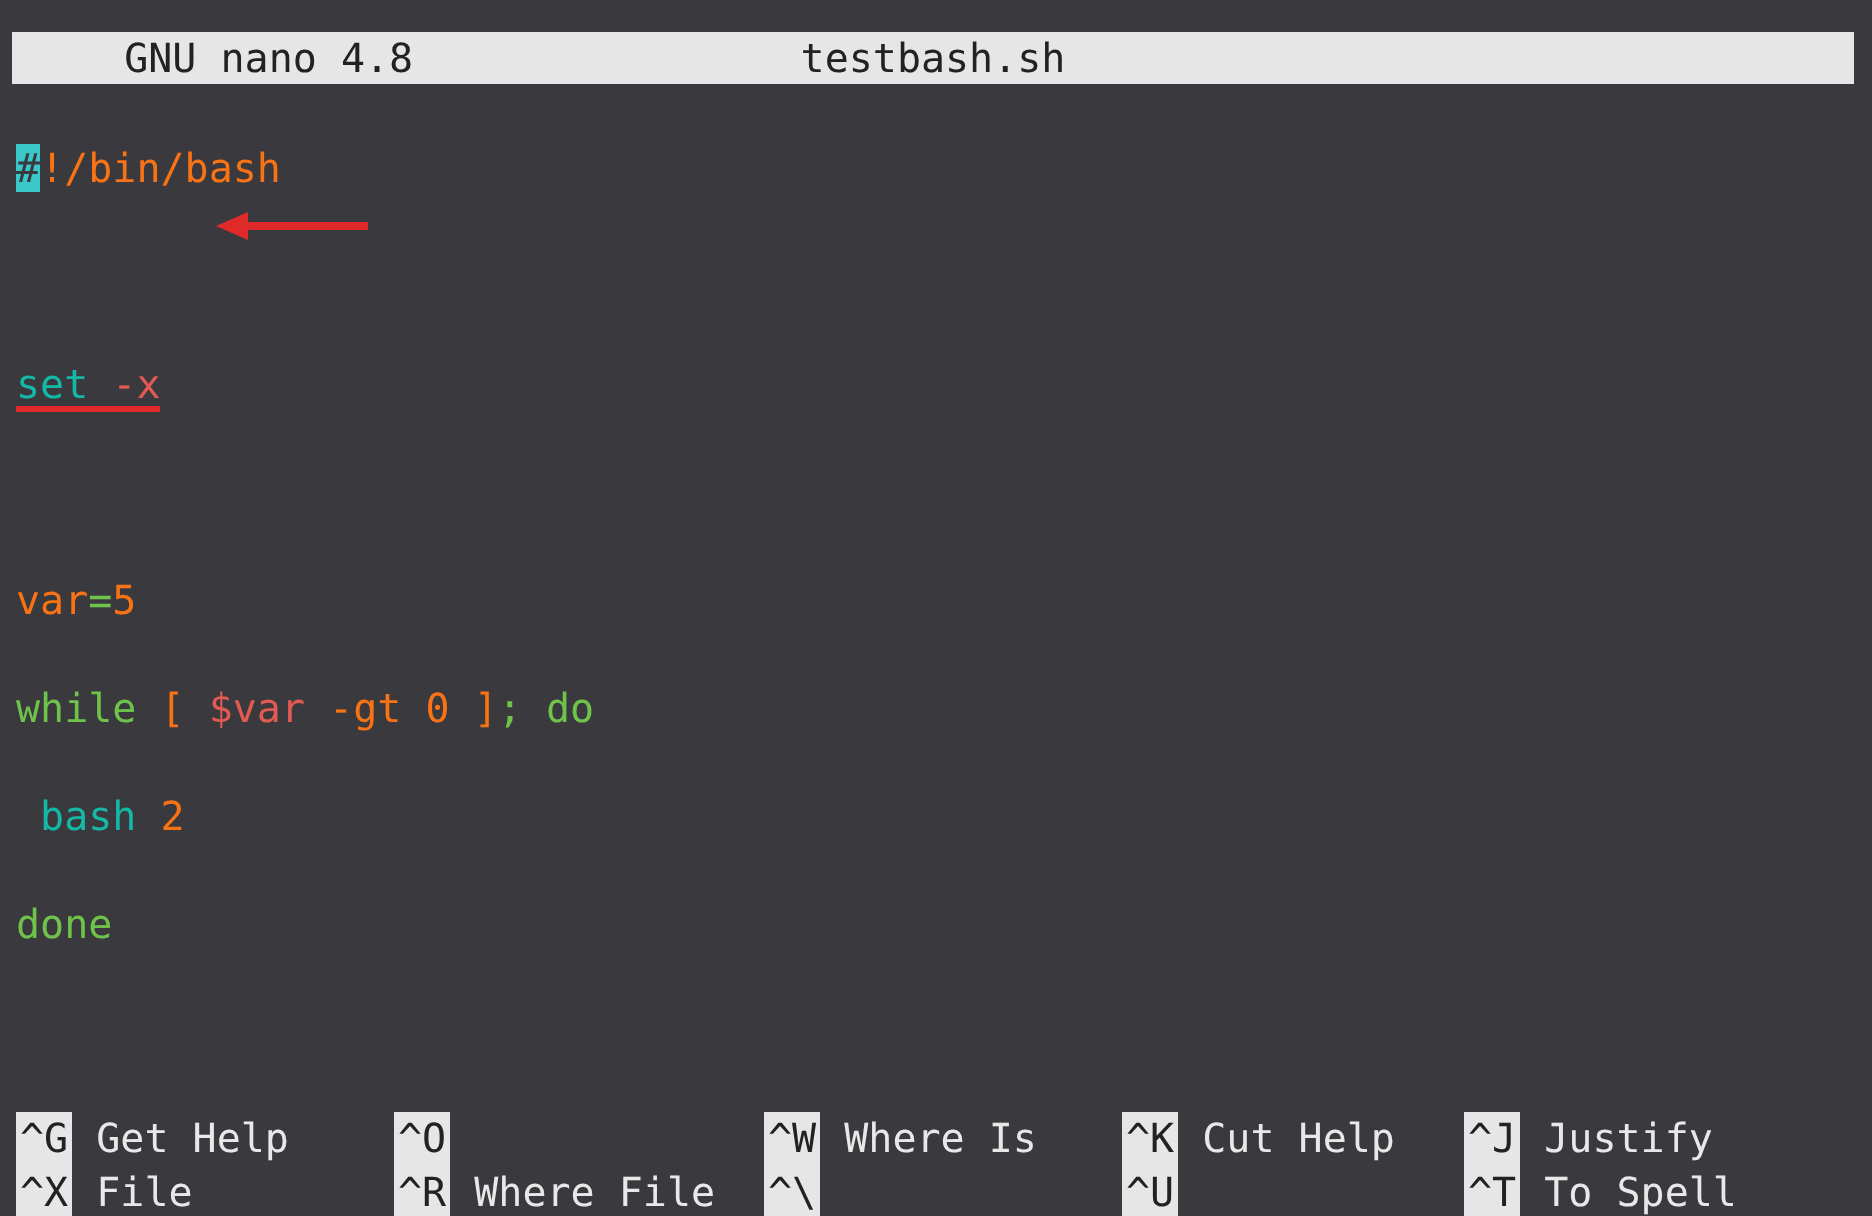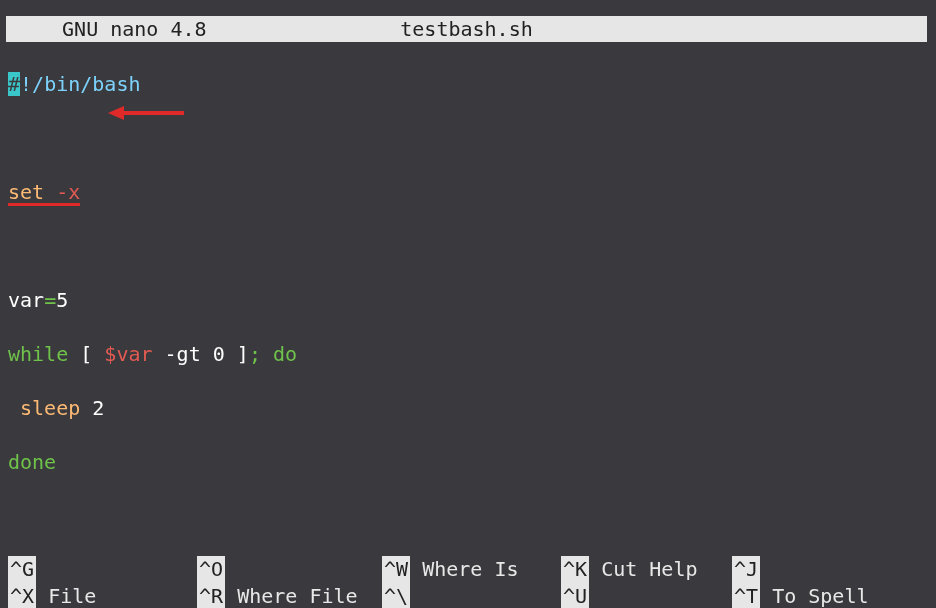--- a/index.html
+++ b/index.html
@@ -37,25 +37,25 @@
   }
   .editor {
     padding:0;
     line-height:27px;
     white-space:pre;
     color:#e8e8e8;
     position:relative;
     padding-left:2px;
     padding-top:2px;
   }
-  .c-teal  { color:#7dd3fc; }
-  .c-blue  { color:#fdba74; }
+  .c-teal  { color:#f97316; }
+  .c-blue  { color:#14b8a6; }
   .c-green { color:#6fc24a; }
   .c-red   { color:#e25a52; }
-  .c-white { color:#ffffff; }
+  .c-white { color:#f97316; }
   .bg-teal { background:#3ac7c9; color:#3a3a3e; }
   .underline-red { border-bottom:3px solid #e02a2a; display:inline-block; line-height:22px;}
   .arrow-svg { position:absolute; }
   .shortcuts {
     position:absolute;
     left:2px;
     bottom:6px;
     width:916px;
     color:#e8e8e8;
     font-size:20px;
@@ -87,47 +87,49 @@
     <span class="filename">testbash.sh</span>
   </div>
 
   <div class="editor">
 <div><span class="bg-teal">#</span><span class="c-teal">!/bin/bash</span></div>
 <div> </div>
 <div><span class="underline-red"><span class="c-blue">set</span><span class="c-white"> </span><span class="c-red">-x</span></span></div>
 <div> </div>
 <div><span class="c-white">var</span><span class="c-green">=</span><span class="c-white">5</span></div>
 <div><span class="c-green">while</span><span class="c-white"> [ </span><span class="c-red">$var</span><span class="c-white"> -gt </span><span class="c-white">0</span><span class="c-white"> ]</span><span class="c-green">; do</span></div>
-<div><span class="c-blue"> sleep</span><span class="c-white"> </span><span class="c-white">2</span></div>
+<div><span class="c-blue"> bash</span><span class="c-white"> </span><span class="c-white">2</span></div>
 <div><span class="c-green">done</span></div>
 
     <svg class="arrow-svg" style="left:100px; top:60px;" width="80" height="22">
       <line x1="78" y1="11" x2="14" y2="11" stroke="#e02a2a" stroke-width="4"></line>
       <polygon points="2,11 18,4 18,18" fill="#e02a2a"></polygon>
     </svg>
   </div>
 
   <div class="shortcuts">
     <div class="sc-row">
       <div class="sc-cell col0">
           <span class="sc-key">^G</span>
+          <span class="sc-label"> Get Help</span>
         </div>
       <div class="sc-cell col1">
           <span class="sc-key">^O</span>
         </div>
       <div class="sc-cell col2">
           <span class="sc-key">^W</span>
           <span class="sc-label"> Where Is</span>
         </div>
       <div class="sc-cell col3">
           <span class="sc-key">^K</span>
           <span class="sc-label"> Cut Help</span>
         </div>
       <div class="sc-cell col4">
           <span class="sc-key">^J</span>
+          <span class="sc-label"> Justify</span>
         </div>
     </div>
     <div class="sc-row">
       <div class="sc-cell col0">
           <span class="sc-key">^X</span>
           <span class="sc-label"> File</span>
         </div>
       <div class="sc-cell col1">
           <span class="sc-key">^R</span>
           <span class="sc-label"> Where File</span>

